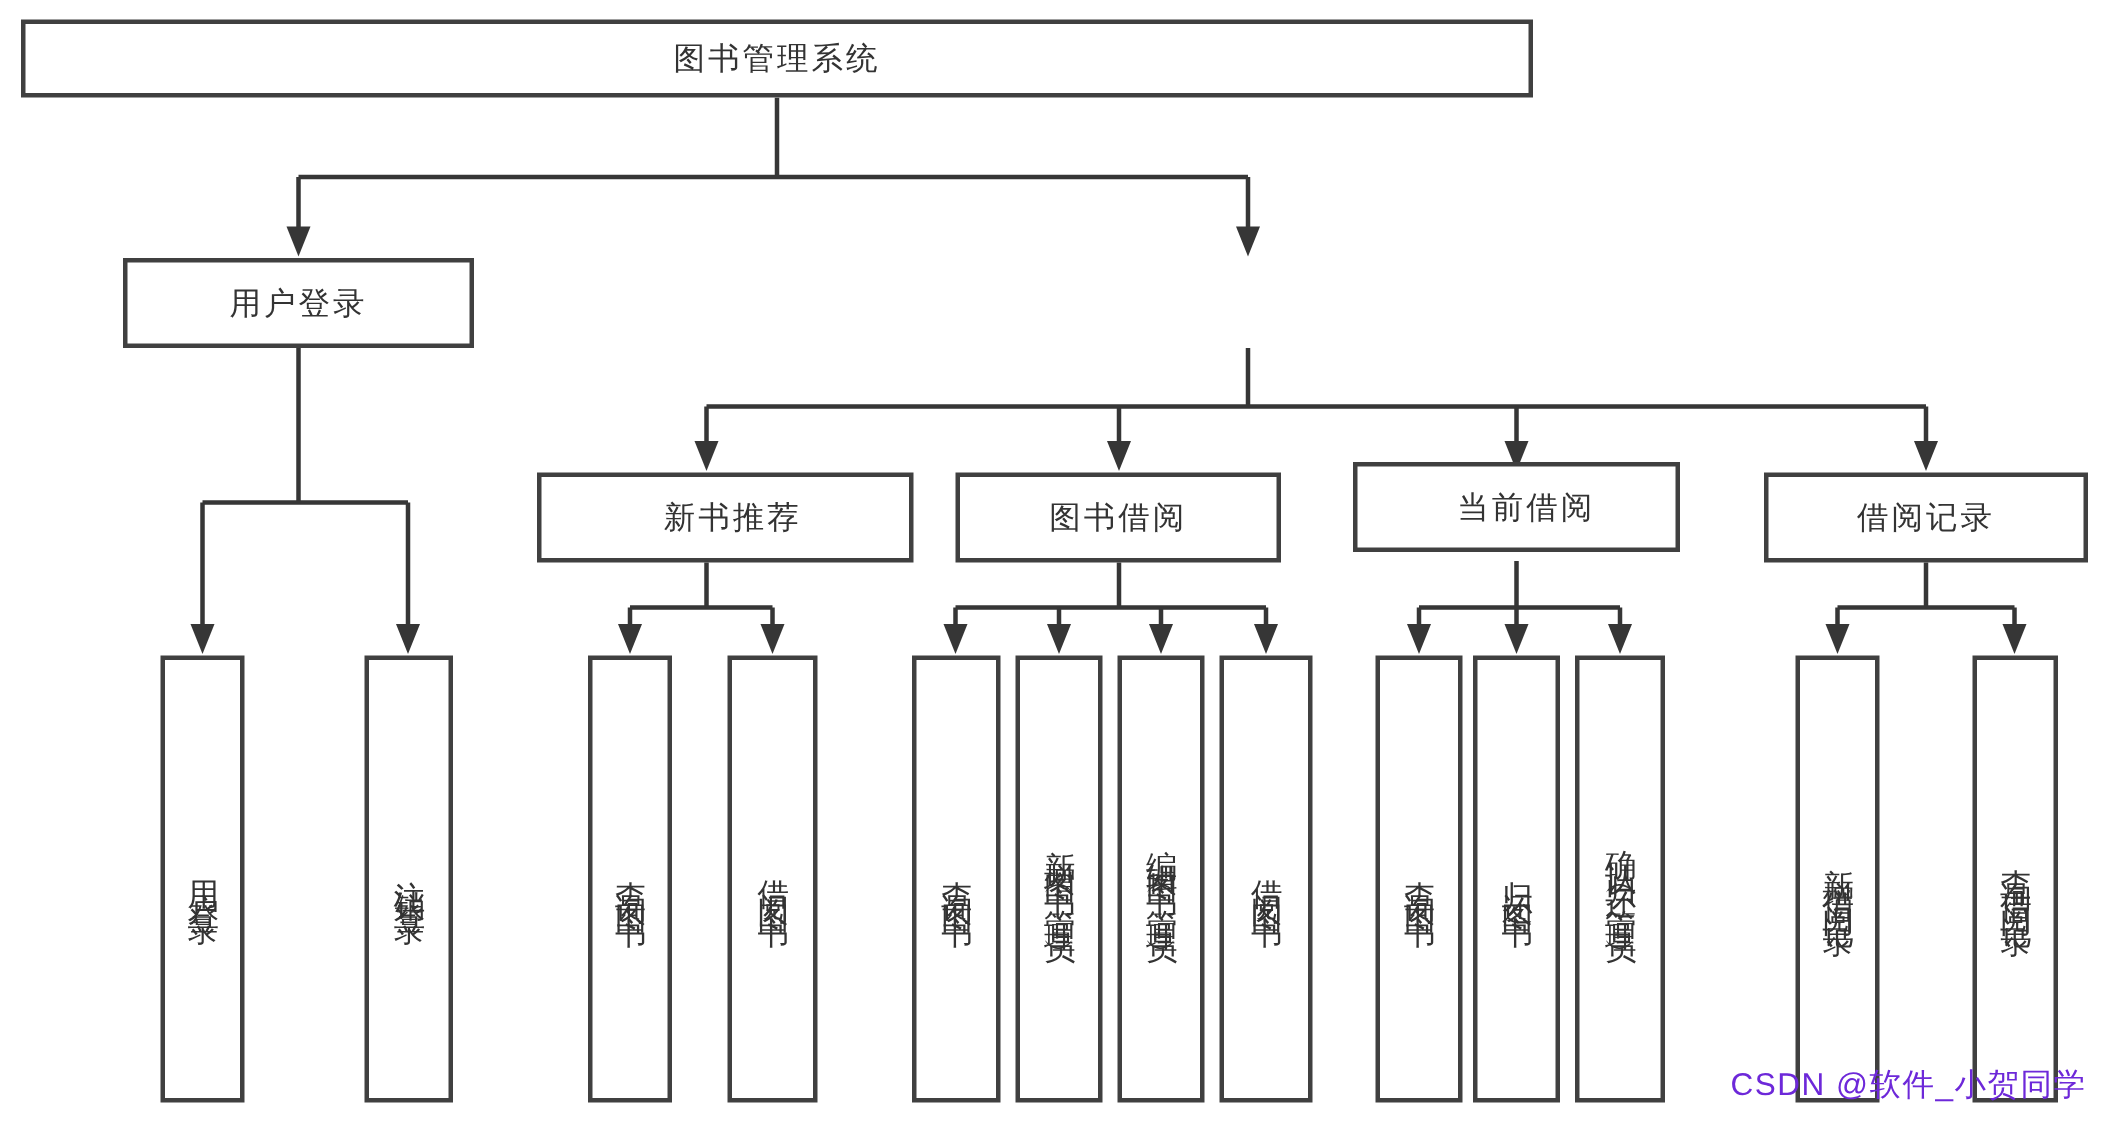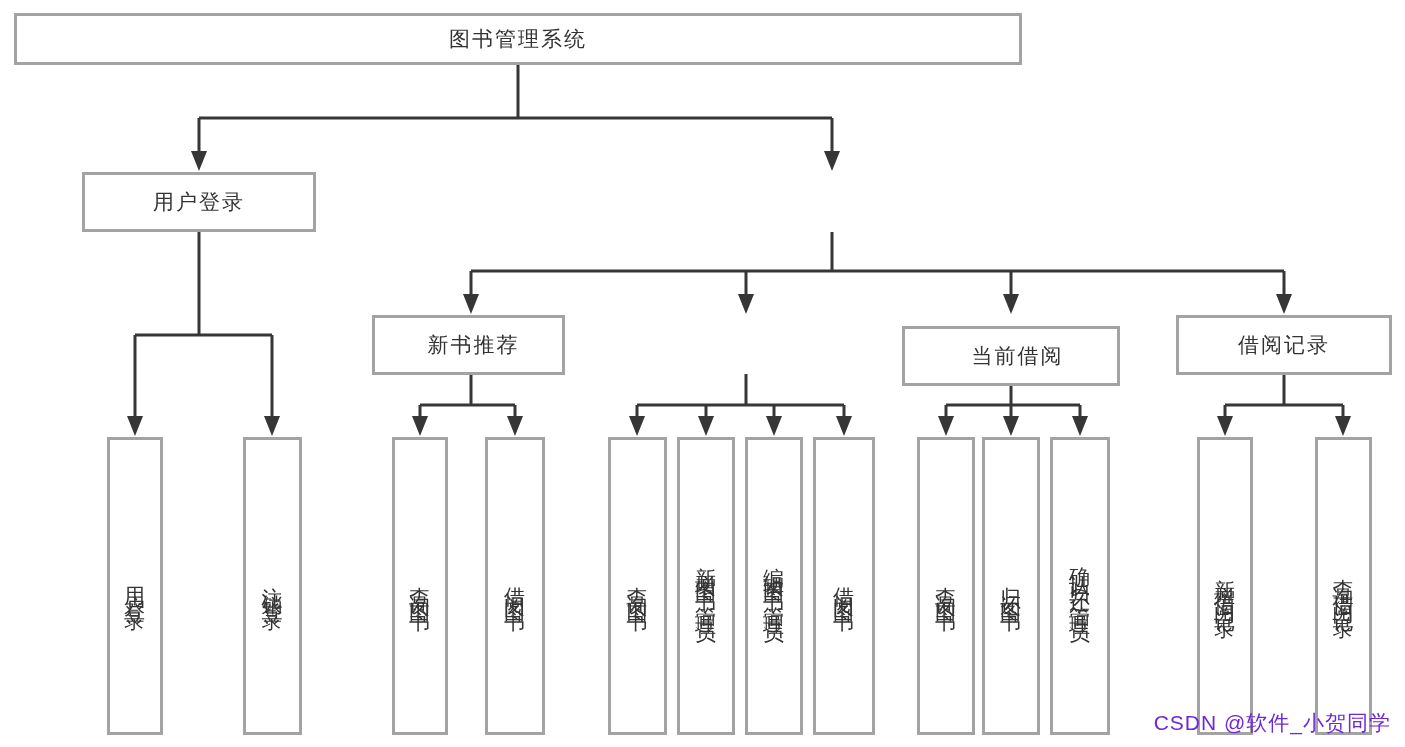--- a/index.html
+++ b/index.html
@@ -14,21 +14,21 @@
   .wires {
     position: absolute;
     left: 0; top: 0;
     width: 1405px; height: 747px;
     pointer-events: none;
   }
   .node {
     position: absolute;
     box-sizing: border-box;
     background: #ffffff;
-    border: 3px solid #a3a3a3;
+    border: 3px solid #404040;
     display: flex;
     align-items: center;
     justify-content: center;
     text-align: center;
   }
   .node .label {
     font-size: 21px;
     letter-spacing: 2px;
     color: #333333;
     white-space: nowrap;
@@ -102,24 +102,27 @@
   </svg>
 
   <div class="node" style="left:14px; top:13px; width:1008px; height:52px;">
     <span class="label">图书管理系统</span>
   </div>
 
   <div class="node" style="left:82px; top:172px; width:234px; height:60px;">
     <span class="label">用户登录</span>
   </div>
 
-  <div class="node" style="left:372px; top:315px; width:193px; height:60px;padding-left:10px;">
+  <div class="node" style="left:358px; top:315px; width:251px; height:60px;padding-left:10px;">
     <span class="label">新书推荐</span>
   </div>
-  <div class="node" style="left:902px; top:326px; width:218px; height:60px;padding-left:13px;">
+  <div class="node" style="left:637px; top:315px; width:217px; height:60px;">
+    <span class="label">图书借阅</span>
+  </div>
+  <div class="node" style="left:902px; top:308px; width:218px; height:60px;padding-left:13px;">
     <span class="label">当前借阅</span>
   </div>
   <div class="node" style="left:1176px; top:315px; width:216px; height:60px;">
     <span class="label">借阅记录</span>
   </div>
 
   <div class="node vnode" style="left:107px; top:437px; width:56px; height:298px;">
     <span class="vtext">用户登录</span>
   </div>
   <div class="node vnode" style="left:243px; top:437px; width:59px; height:298px;">

